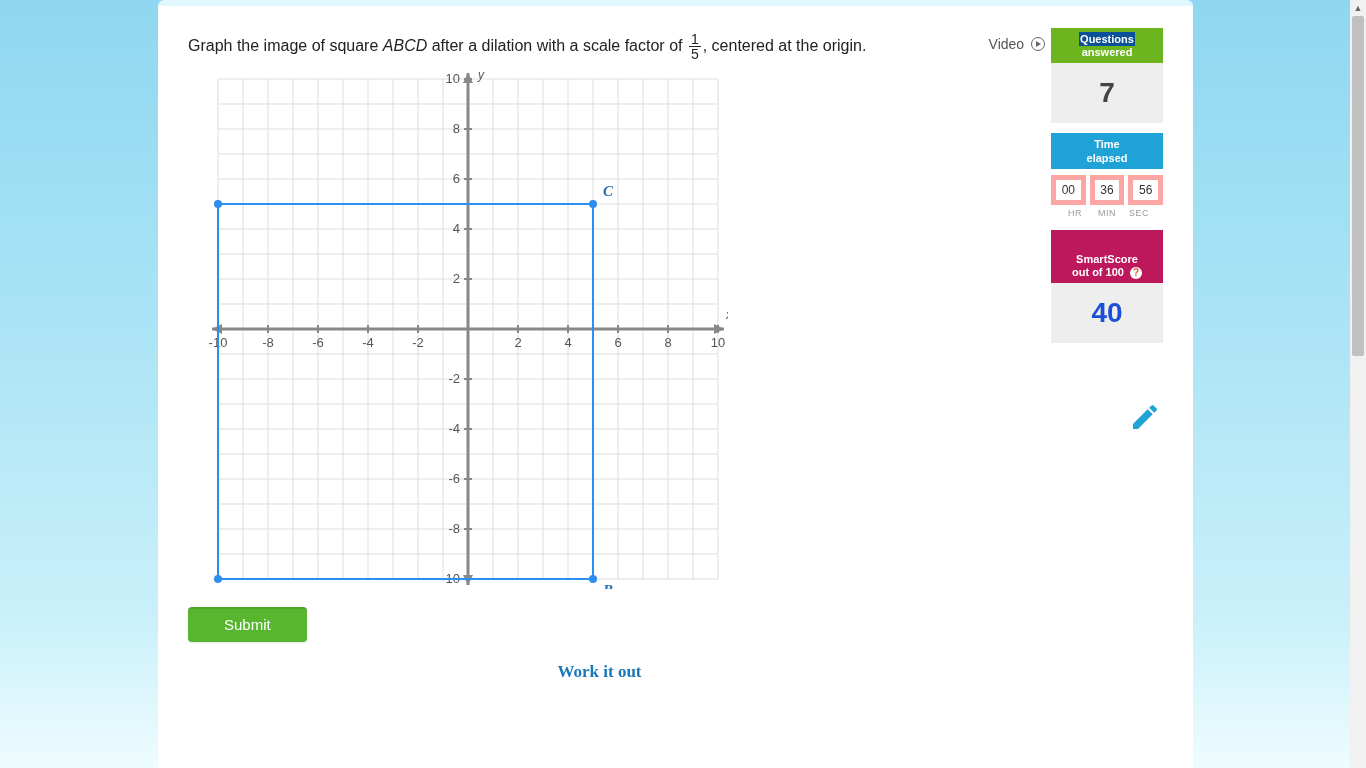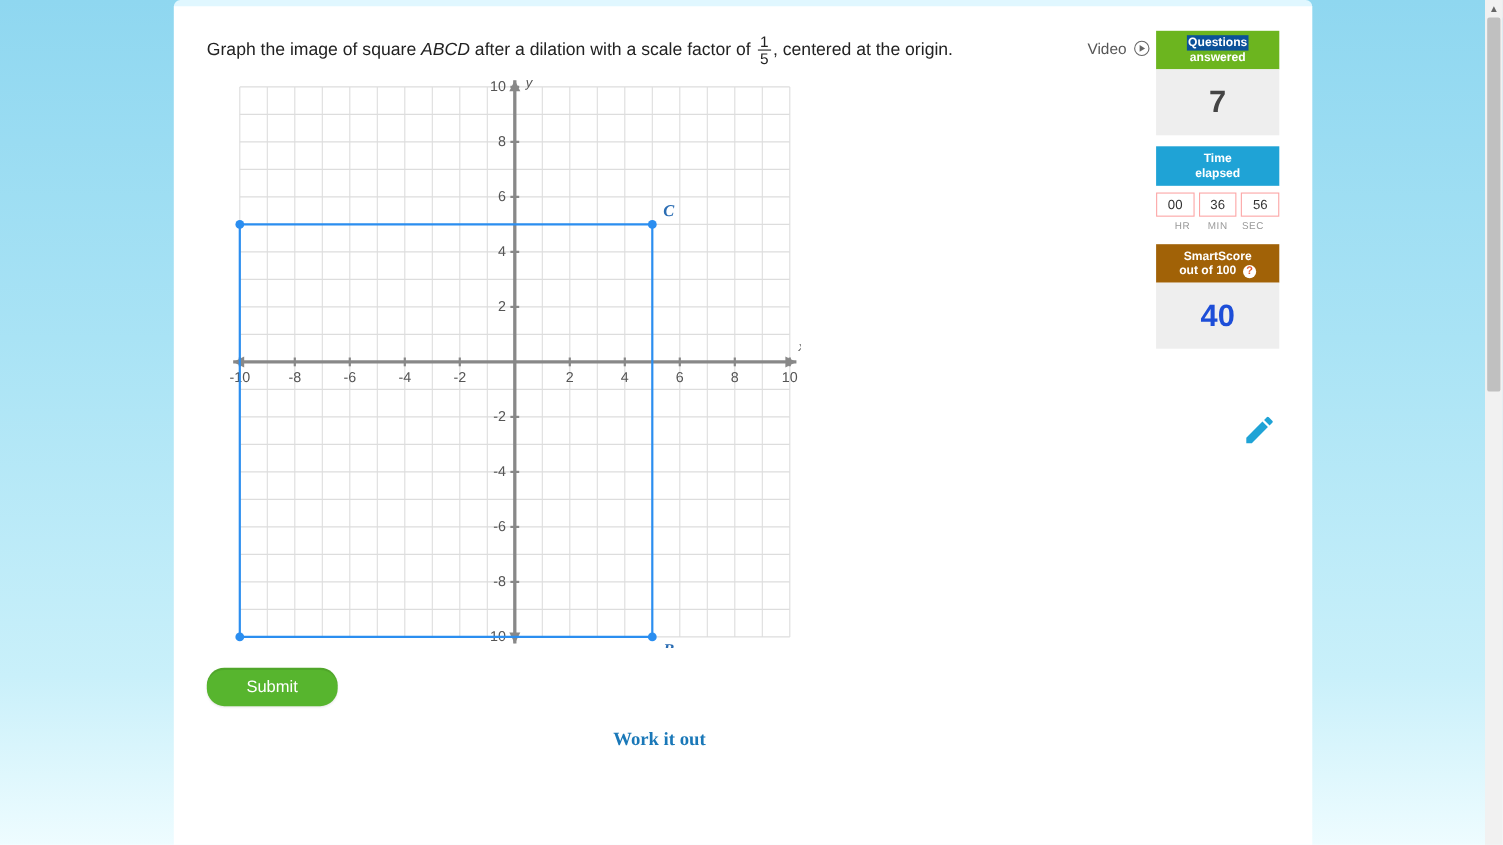--- a/index.html
+++ b/index.html
@@ -58,21 +58,21 @@
   .prompt .abcd { font-style: italic; }
   .frac { display:inline-block; vertical-align:middle; text-align:center; font-size:14px; line-height:1; margin:0 2px;}
   .frac .num { display:block; border-bottom:1px solid #222; padding:0 2px;}
   .frac .den { display:block; padding:0 2px;}
   .graph-wrap { margin-top: 6px; margin-left: 20px; }
   .submit-btn {
     margin-top: 18px;
     background:#57b52e;
     color:#fff;
     border:none;
-    border-radius:16px;
+    border-radius:4px;
     padding:9px 36px;
     font-size:15px;
     font-family:inherit;
     cursor:pointer;
     box-shadow: 0 2px 0 rgba(0,0,0,.08) inset, 0 1px 2px rgba(0,0,0,.1);
   }
   .work-it-out {
     text-align:center;
     color:#1a78b8;
     font-weight:bold;
@@ -117,24 +117,24 @@
     text-align:center;
     font-size:12px;
     color:#fff;
   }
   .q-head { background:#6cb51f; padding:5px 0 4px; font-weight:bold; font-size:11px; line-height:1.2;}
   .q-head .qword{ background:#0b5199; padding:1px 1px;}
   .q-val { background:#eee; color:#444; font-size:28px; font-weight:bold; padding:14px 0;}
   .t-head { background:#1fa3d6; padding:5px 0 4px; font-weight:bold; font-size:11px; line-height:1.2; margin-top:10px;text-align:center;}
   .t-val { background:#fff; padding:6px 0 2px;}
   .t-cells { display:flex; justify-content:center; gap:4px; }
-  .t-cell { width:40px; border:1px solid #fca5a5; padding:3px 0; color:#333; font-size:12px;}
+  .t-cell { width:40px; border:5px solid #fca5a5; padding:3px 0; color:#333; font-size:12px;}
   .t-labels { display:flex; justify-content:center; gap:4px; margin-top:3px;}
   .t-lab { width:28px; font-size:9px; color:#999; letter-spacing:0.5px;}
-  .s-head { background:#a16207; padding:5px 0 4px; font-weight:bold; font-size:11px; line-height:1.2; margin-top:10px;}
+  .s-head { background:#be185d; padding:23px 0 4px; font-weight:bold; font-size:11px; line-height:1.2; margin-top:10px;}
   .s-head .q-icon{
     display:inline-block;width:12px;height:12px;border-radius:50%;background:#fff;color:#e55b2d;
     font-size:10px;line-height:12px;font-weight:bold;margin-left:3px;
   }
   .s-val { background:#eee; color:#1d4ed8; font-size:28px; font-weight:bold; padding:14px 0;}
   .scratch {
     margin-top:58px;
     text-align:right;
     padding-right:2px;
   }

